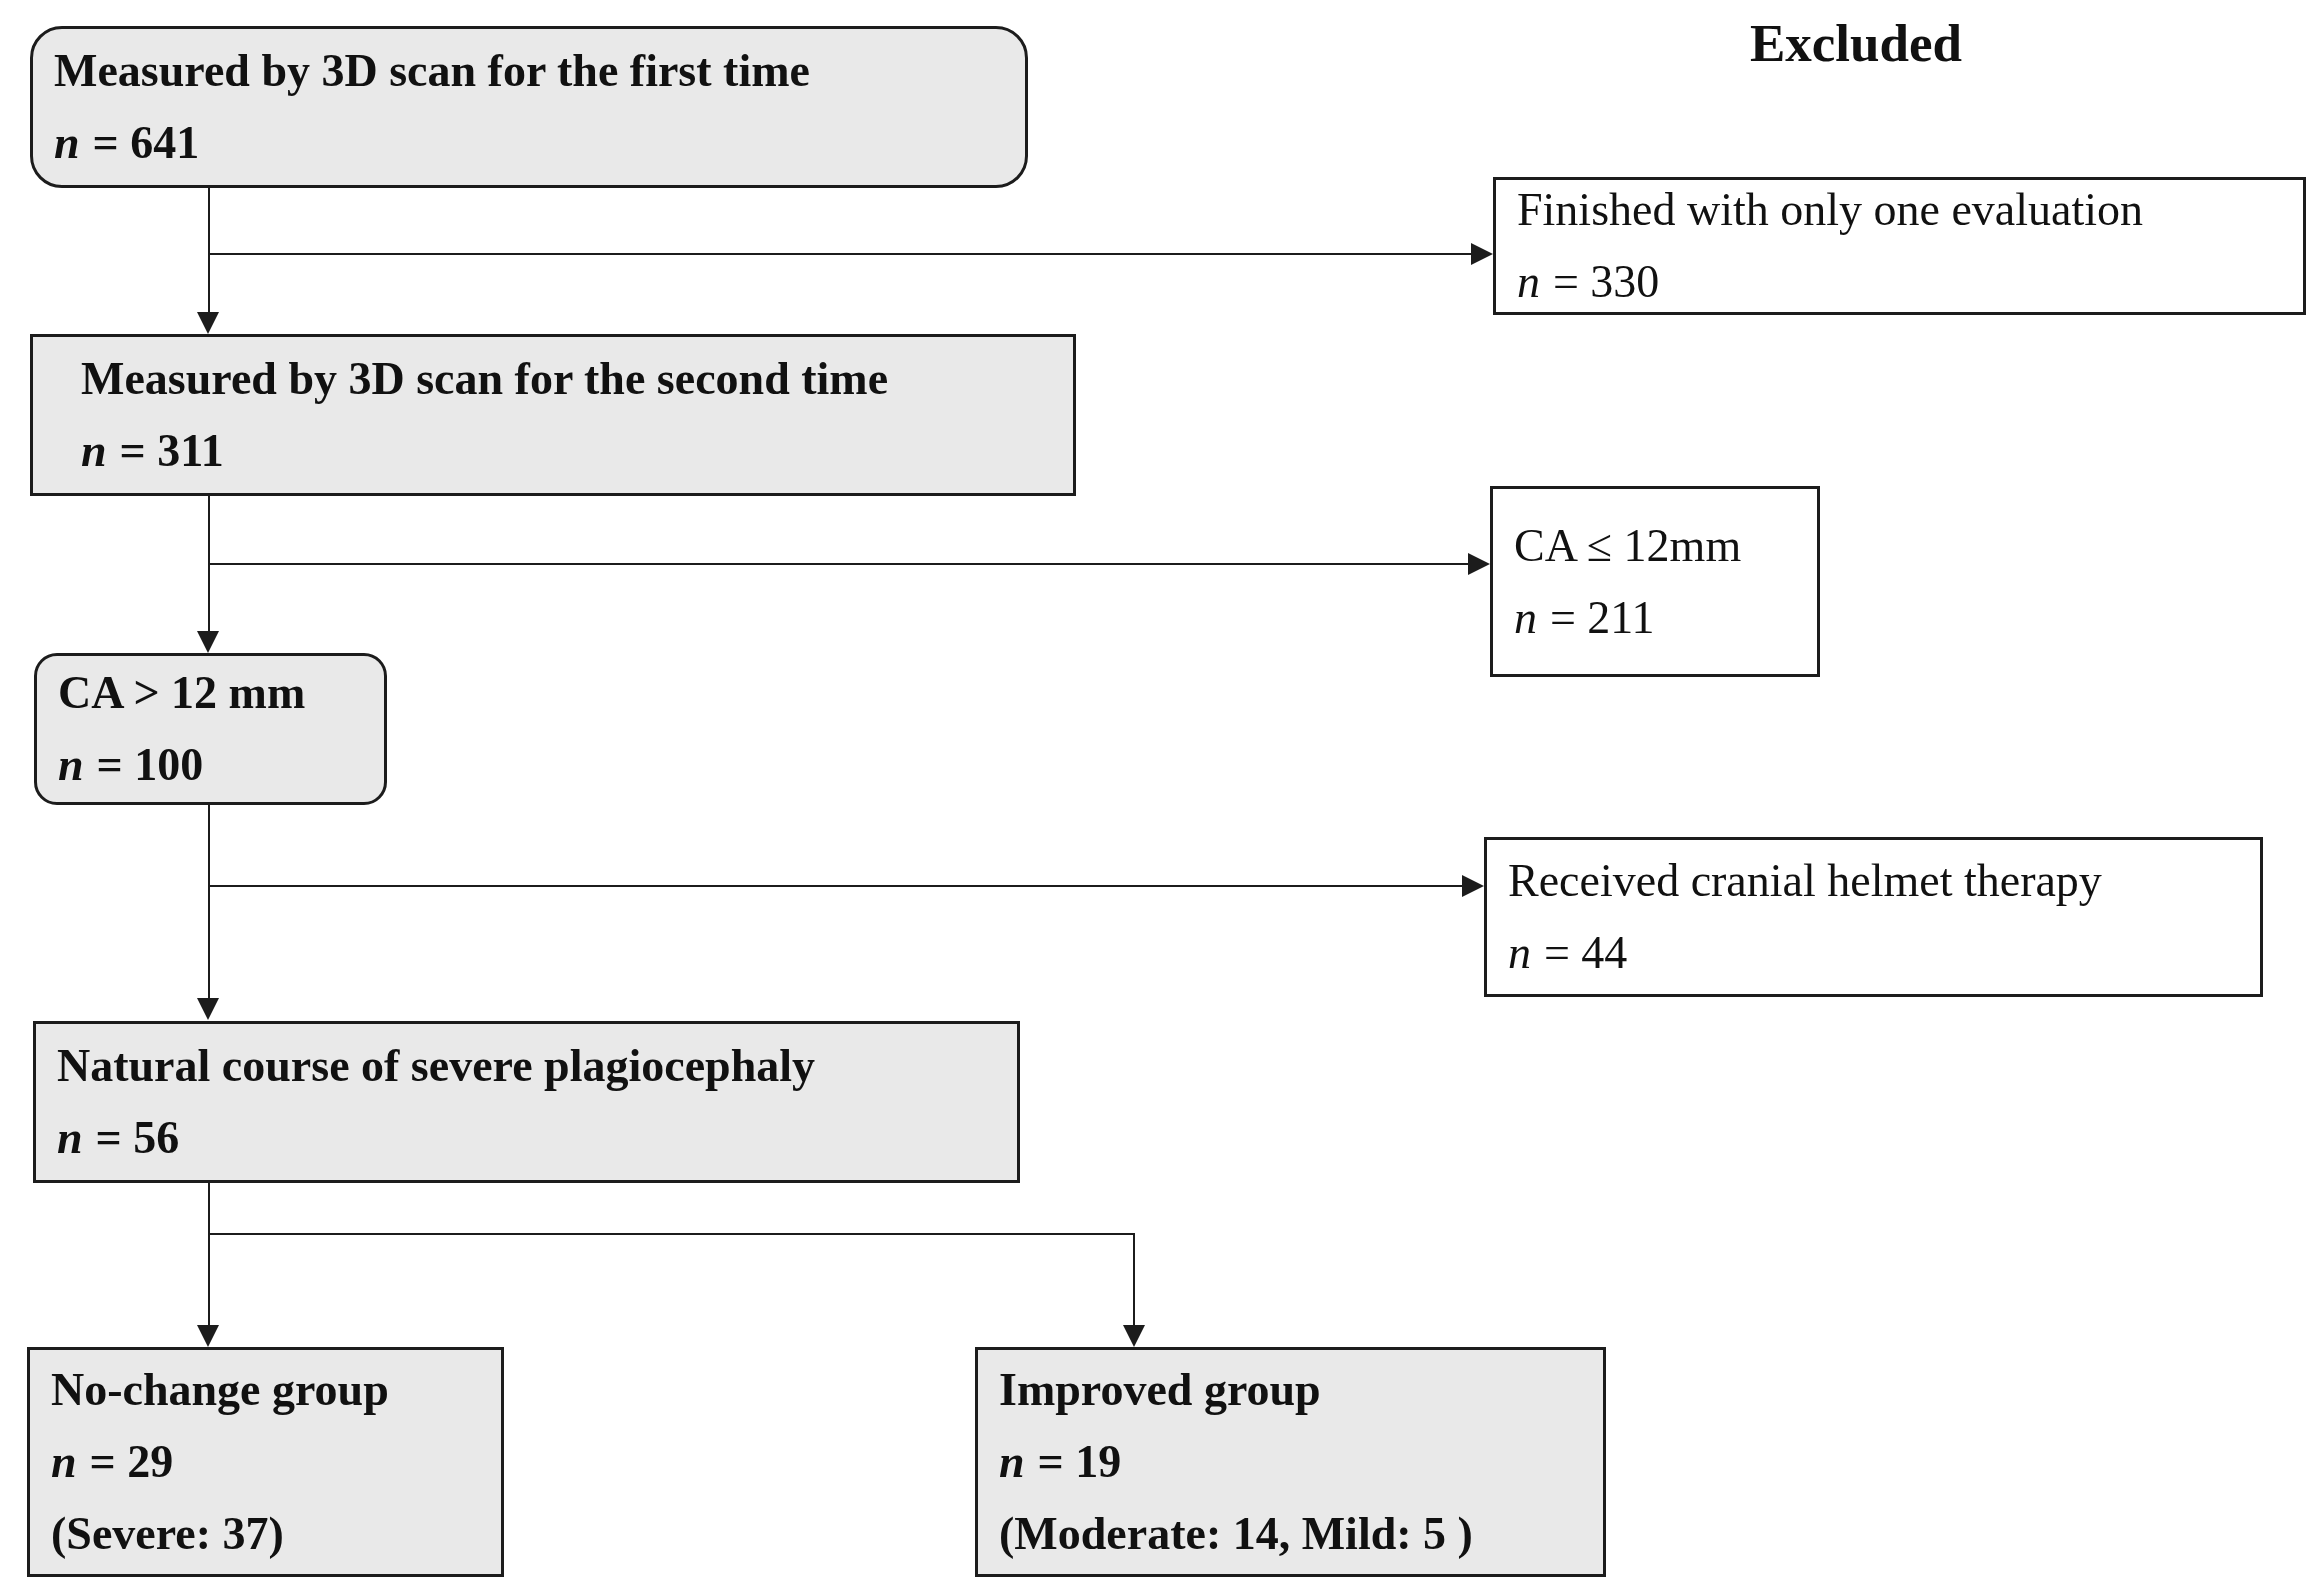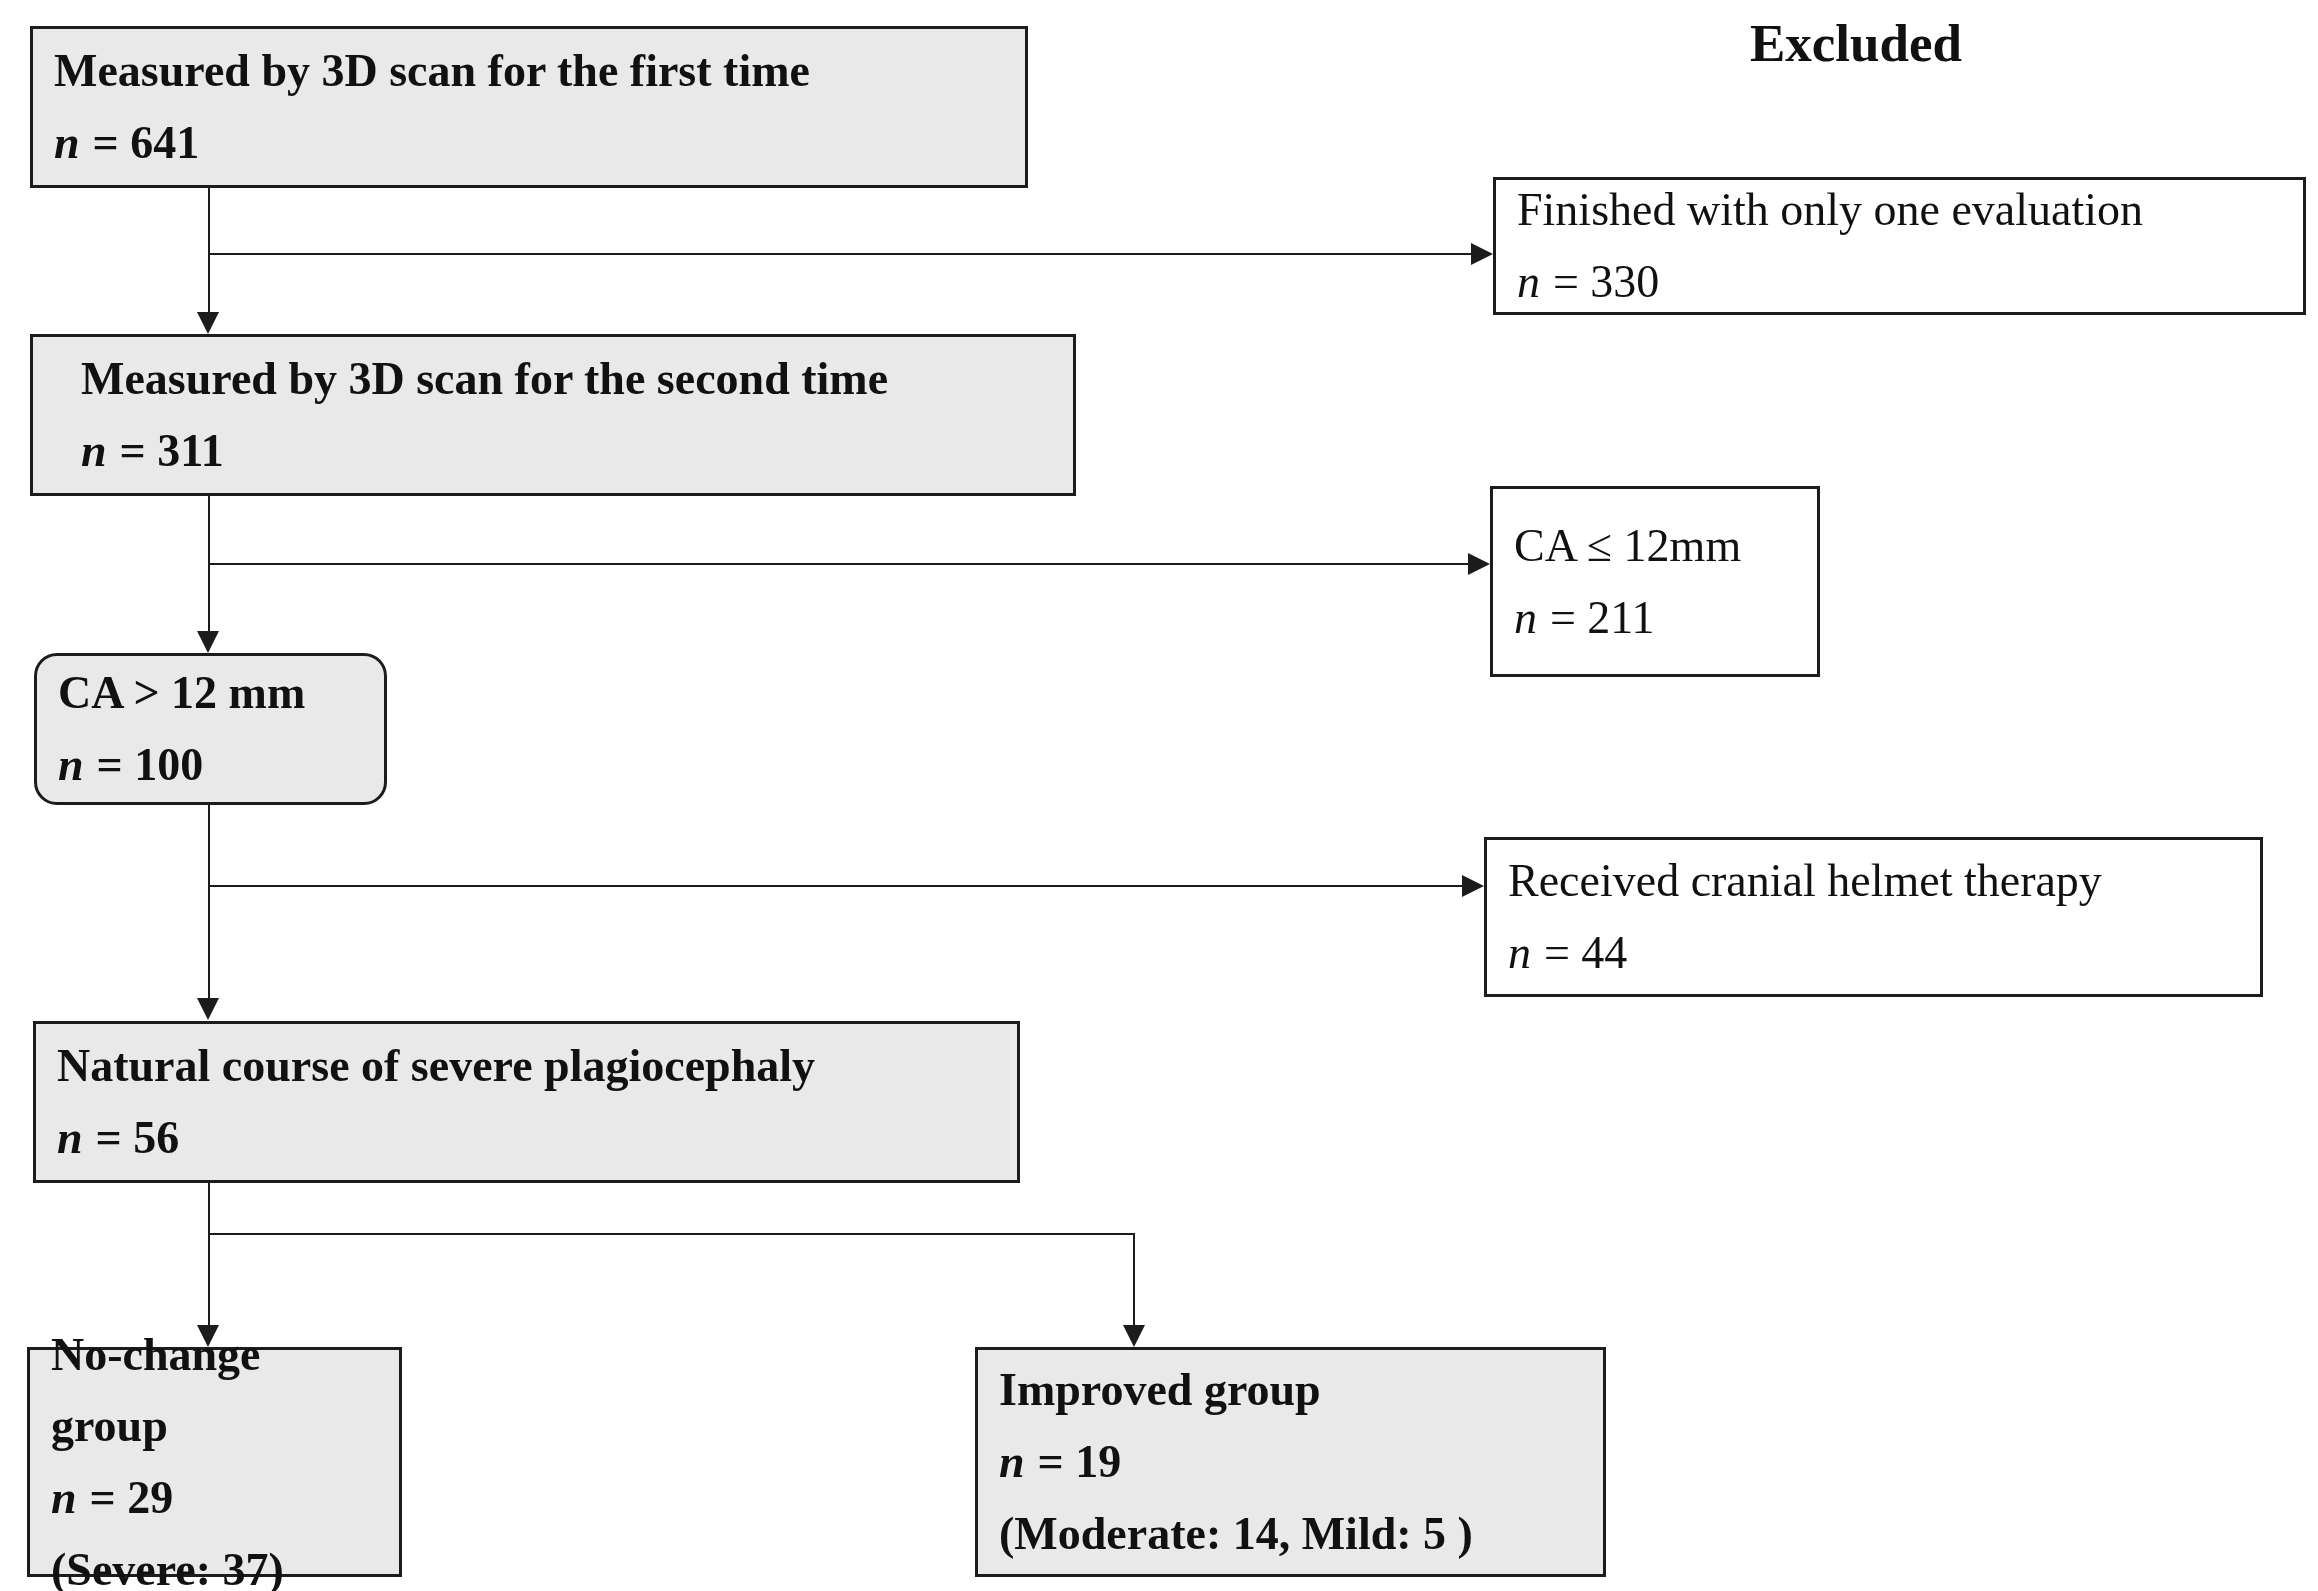--- a/index.html
+++ b/index.html
@@ -42,28 +42,28 @@
     position: absolute;
     left: 1559px;
     top: 13.4px;
     width: 594px;
     text-align: center;
     font-size: 53px;
     font-weight: 700;
   }
 
   
-  #node-first-scan      { left: 30px;   top: 26px;   width: 998px; height: 162px; }
+  #node-first-scan      { left: 30px;   top: 26px;   width: 998px; height: 162px; border-radius: 32px; }
   #node-one-evaluation  { left: 1493px; top: 177px;  width: 813px; height: 138px; }
   #node-second-scan     { left: 30px;   top: 334px;  width: 1046px; height: 162px; padding-left: 48px; }
   #node-ca-le-12        { left: 1490px; top: 486px;  width: 330px;  height: 191px; }
   #node-ca-gt-12        { left: 34px;   top: 653px;  width: 353px;  height: 152px; border-radius: 23px; }
   #node-helmet          { left: 1484px; top: 809px; width: 779px; height: 160px; margin-top: 28px; }
   #node-natural-course  { left: 33px;   top: 1021px; width: 987px; height: 162px; }
-  #node-no-change       { left: 27px;   top: 1347px; width: 375px;  height: 230px; }
+  #node-no-change       { left: 27px;   top: 1347px; width: 477px;  height: 230px; }
   #node-improved        { left: 975px; top: 1347px; width: 631px;  height: 230px; }
 
   
   .vline { position: absolute; width: 2.2px;  background: #1c1c1c; }
   .hline { position: absolute; height: 2.2px; background: #1c1c1c; }
   .arrow-down {
     position: absolute; width: 0; height: 0;
     border-left: 11px solid transparent;
     border-right: 11px solid transparent;
     border-top: 22px solid #1c1c1c;

